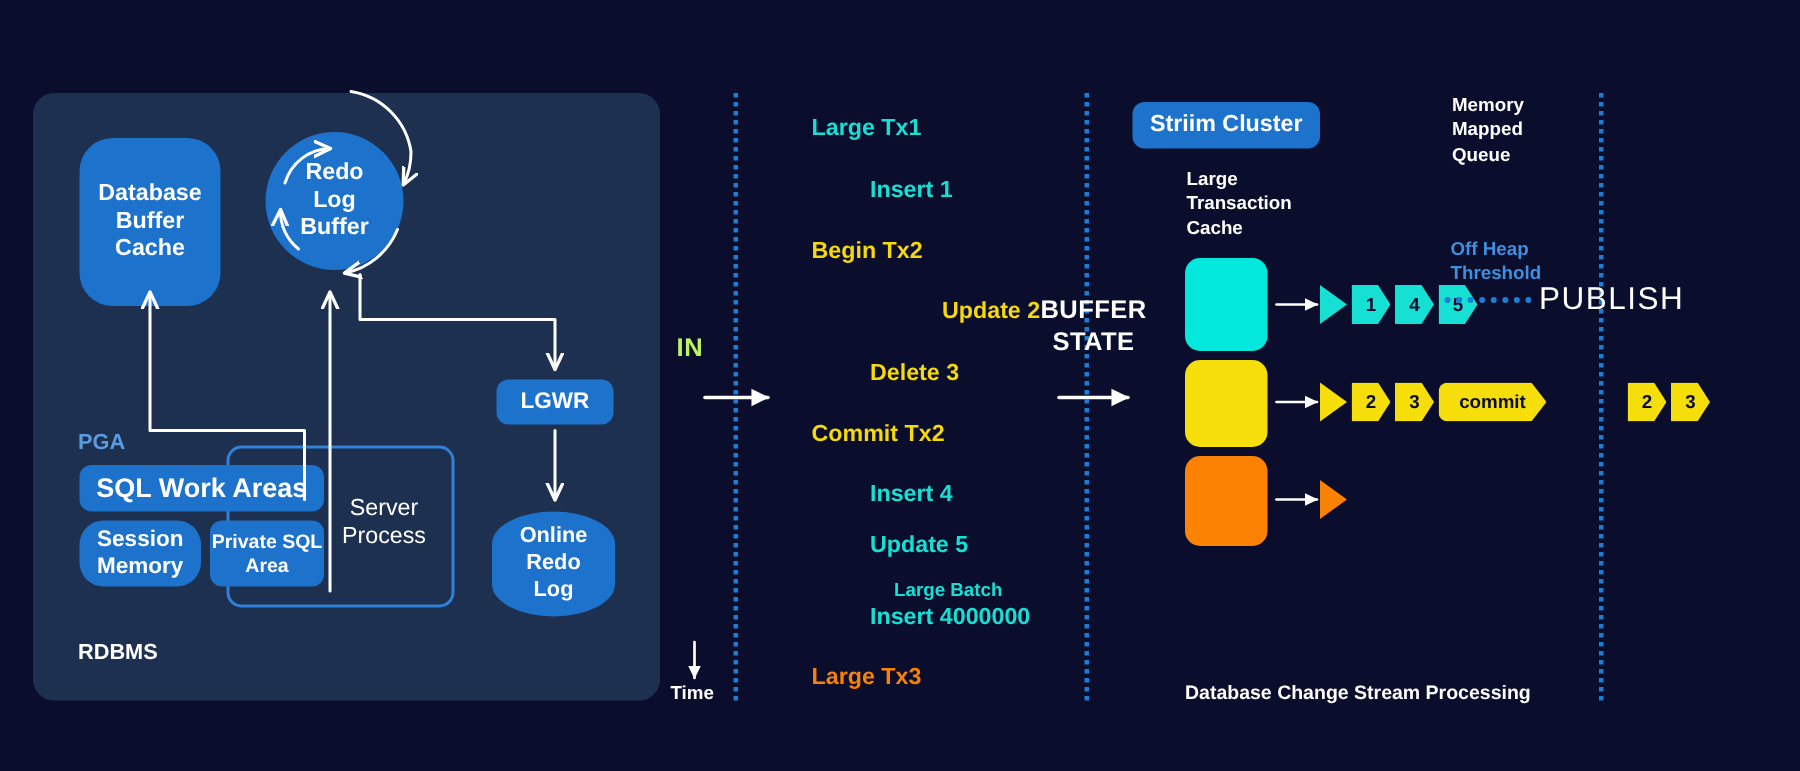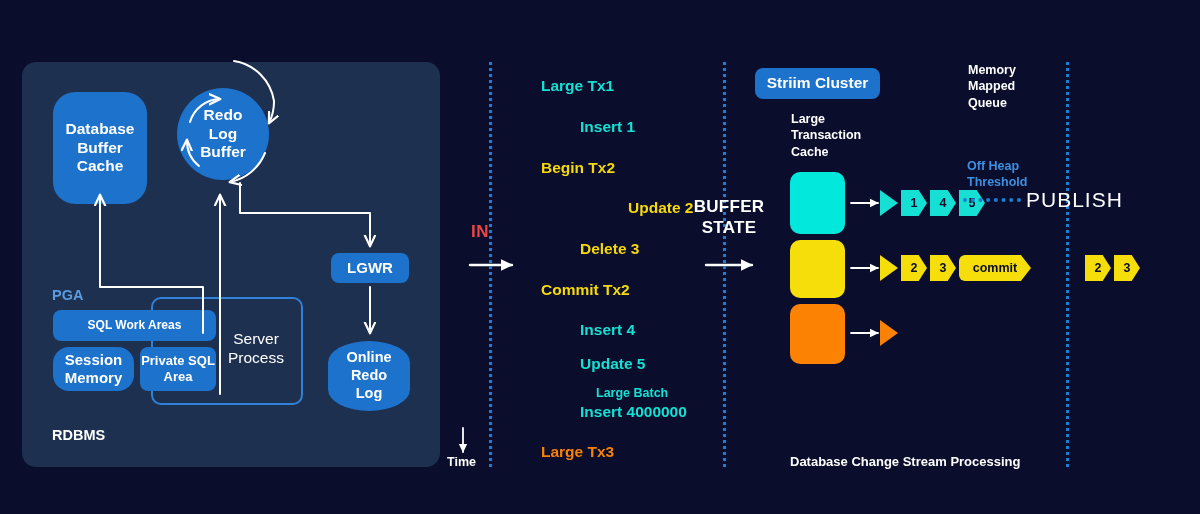--- a/index.html
+++ b/index.html
@@ -93,21 +93,21 @@
   #server-process-label {
     left: 217px; top: 305px;
     width: 78px; height: 88px;
     display: flex; align-items: center; justify-content: center;
     color: #ffffff; font-weight: normal; font-size: 15.5px;
     line-height: 1.2; text-align: center;
   }
   #sql-work-areas {
     left: 53px; top: 310px;
     width: 163px; height: 31px;
-    font-size: 12px;
+    font-size: 18px;
     border-radius: 8px;
   }
   #session-memory {
     left: 53px; top: 347px;
     width: 81px; height: 44px;
     font-size: 15px;
     border-radius: 16px;
   }
   #private-sql-area {
     left: 140px; top: 347px;
@@ -122,22 +122,22 @@
   
   .vdash {
     width: 0;
     border-left: 3px dotted #1a7fd4;
   }
   #dash-left  { left: 489px; top: 62px;  height: 405px; }
   #dash-mid   { left: 723px; top: 62px;  height: 405px; }
   #dash-right { left: 1066px; top: 62px; height: 405px; }
 
   #in-label {
-    left: 471px; top: 222px;
-    color: #ef4444; font-size: 17px; font-weight: bold; letter-spacing: 0.5px;
+    left: 451px; top: 222px;
+    color: #bef264; font-size: 17px; font-weight: bold; letter-spacing: 0.5px;
   }
   #buffer-state-label {
     left: 683px; top: 196px;
     width: 92px; text-align: center;
     color: #ffffff; font-size: 17px; font-weight: bold;
     line-height: 1.25; letter-spacing: 0.3px;
   }
   #time-label {
     left: 447px; top: 455px;
     color: #ffffff; font-size: 12.5px; font-weight: bold;

